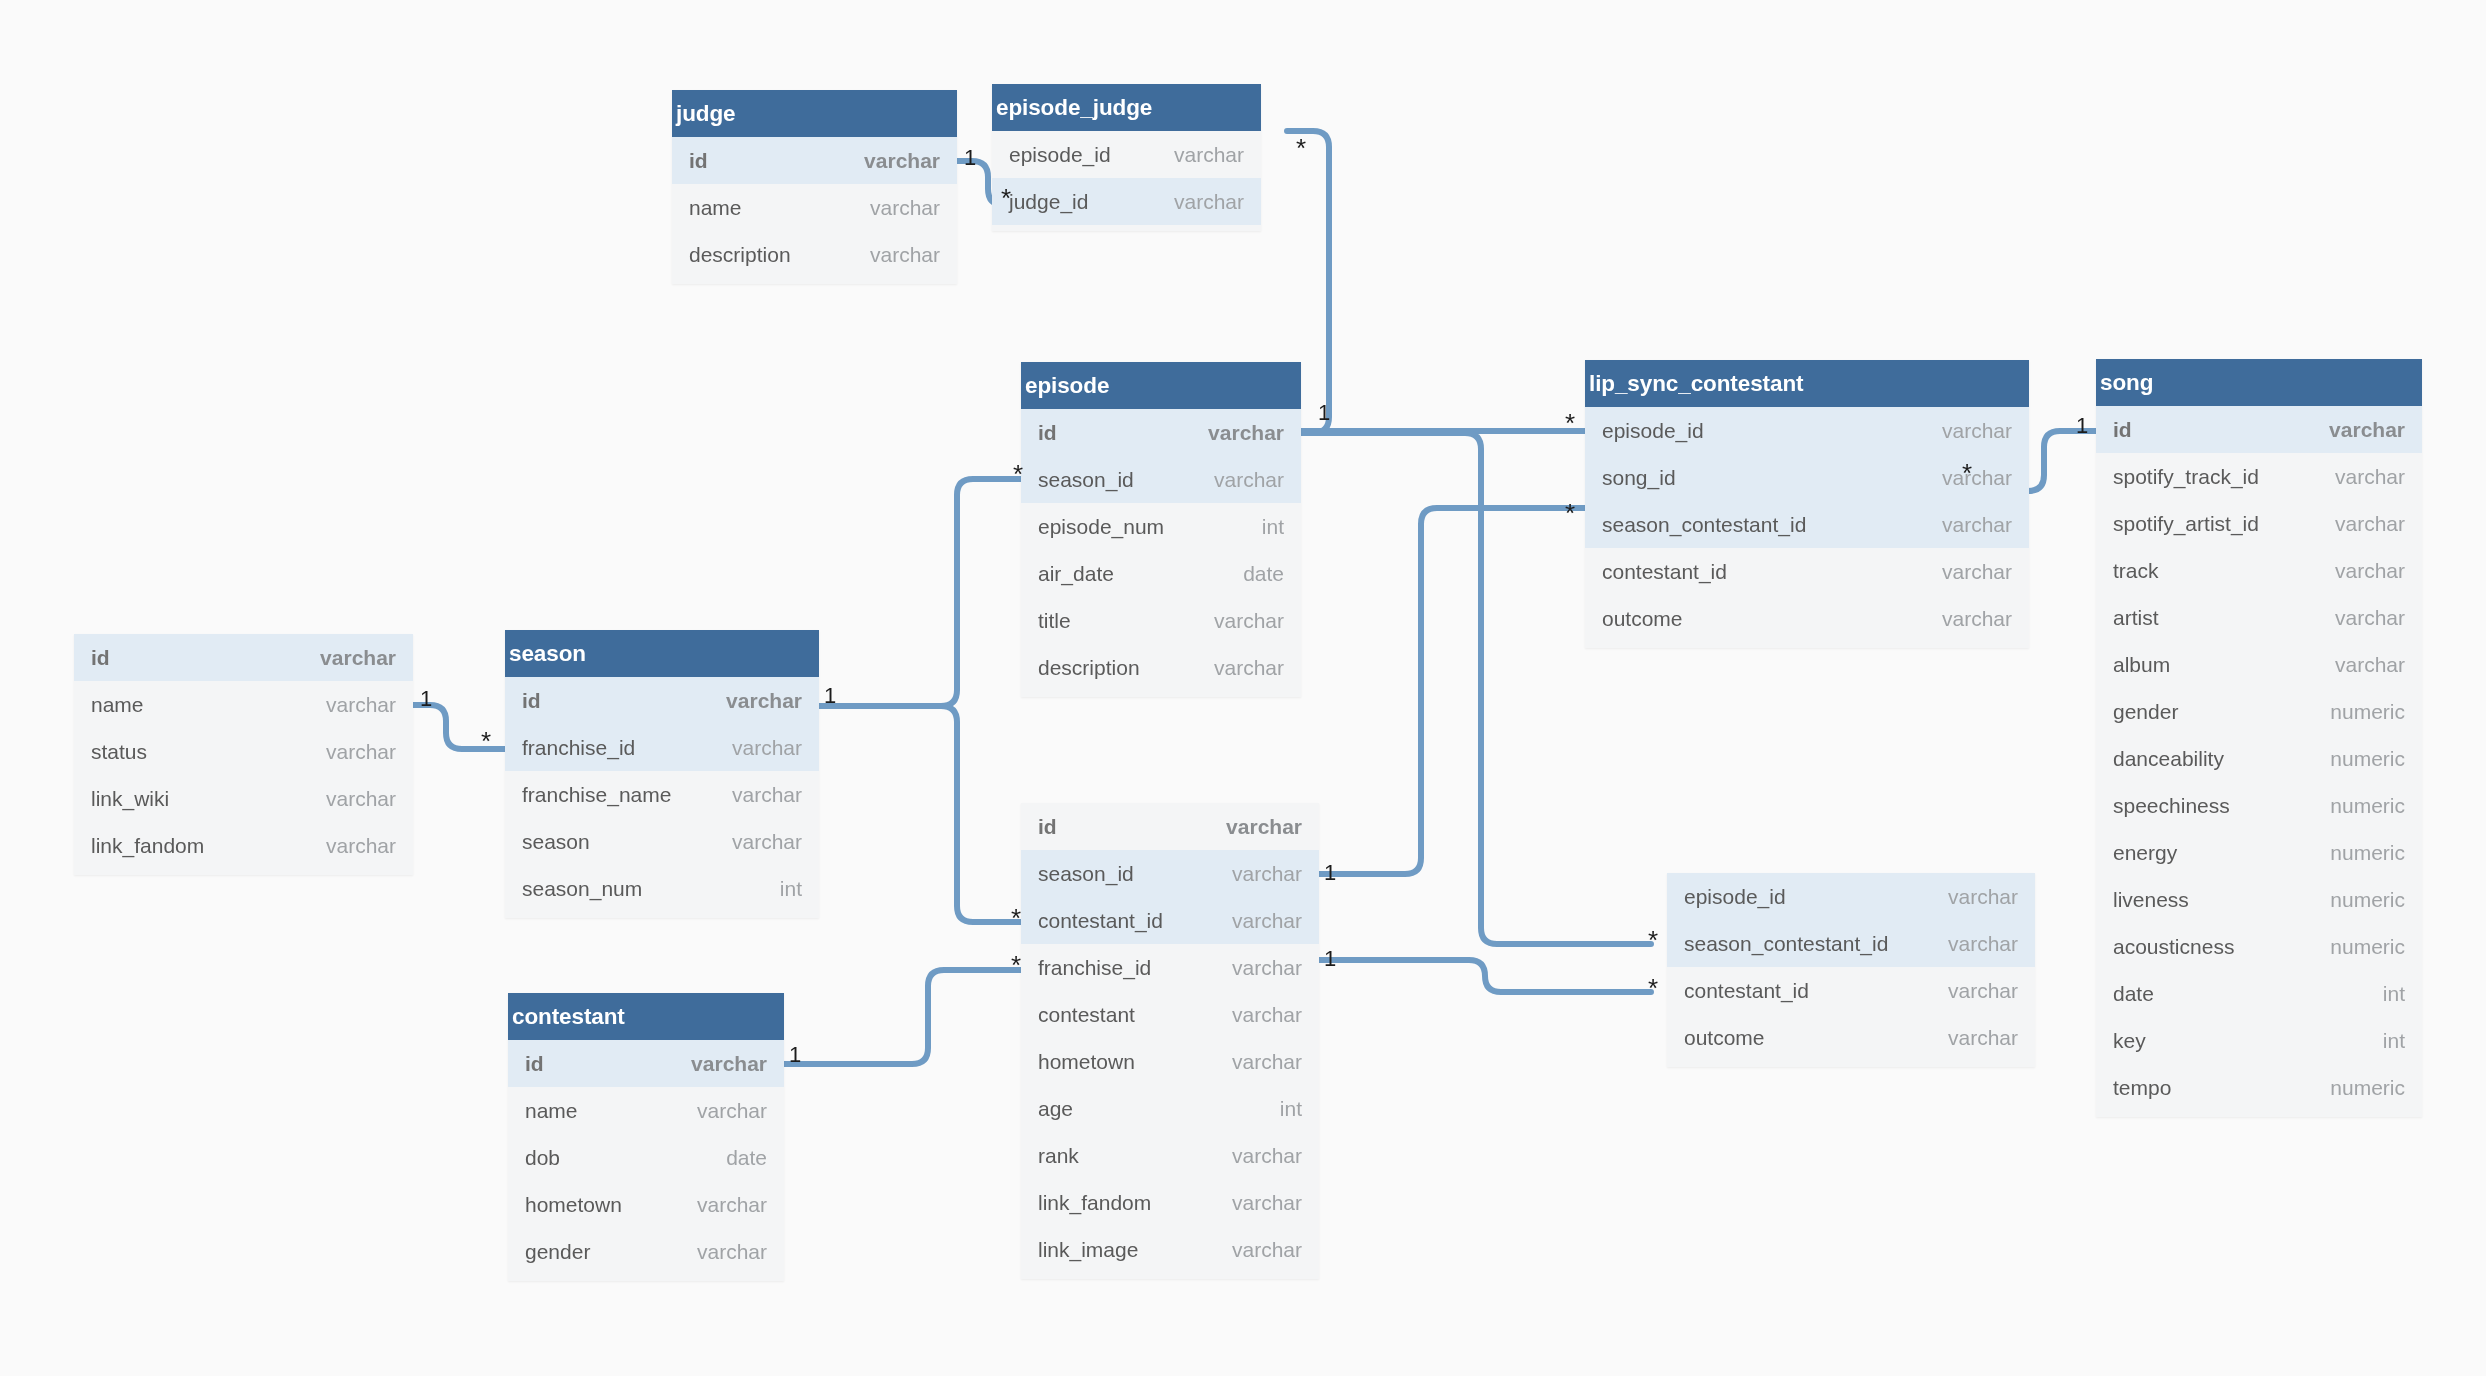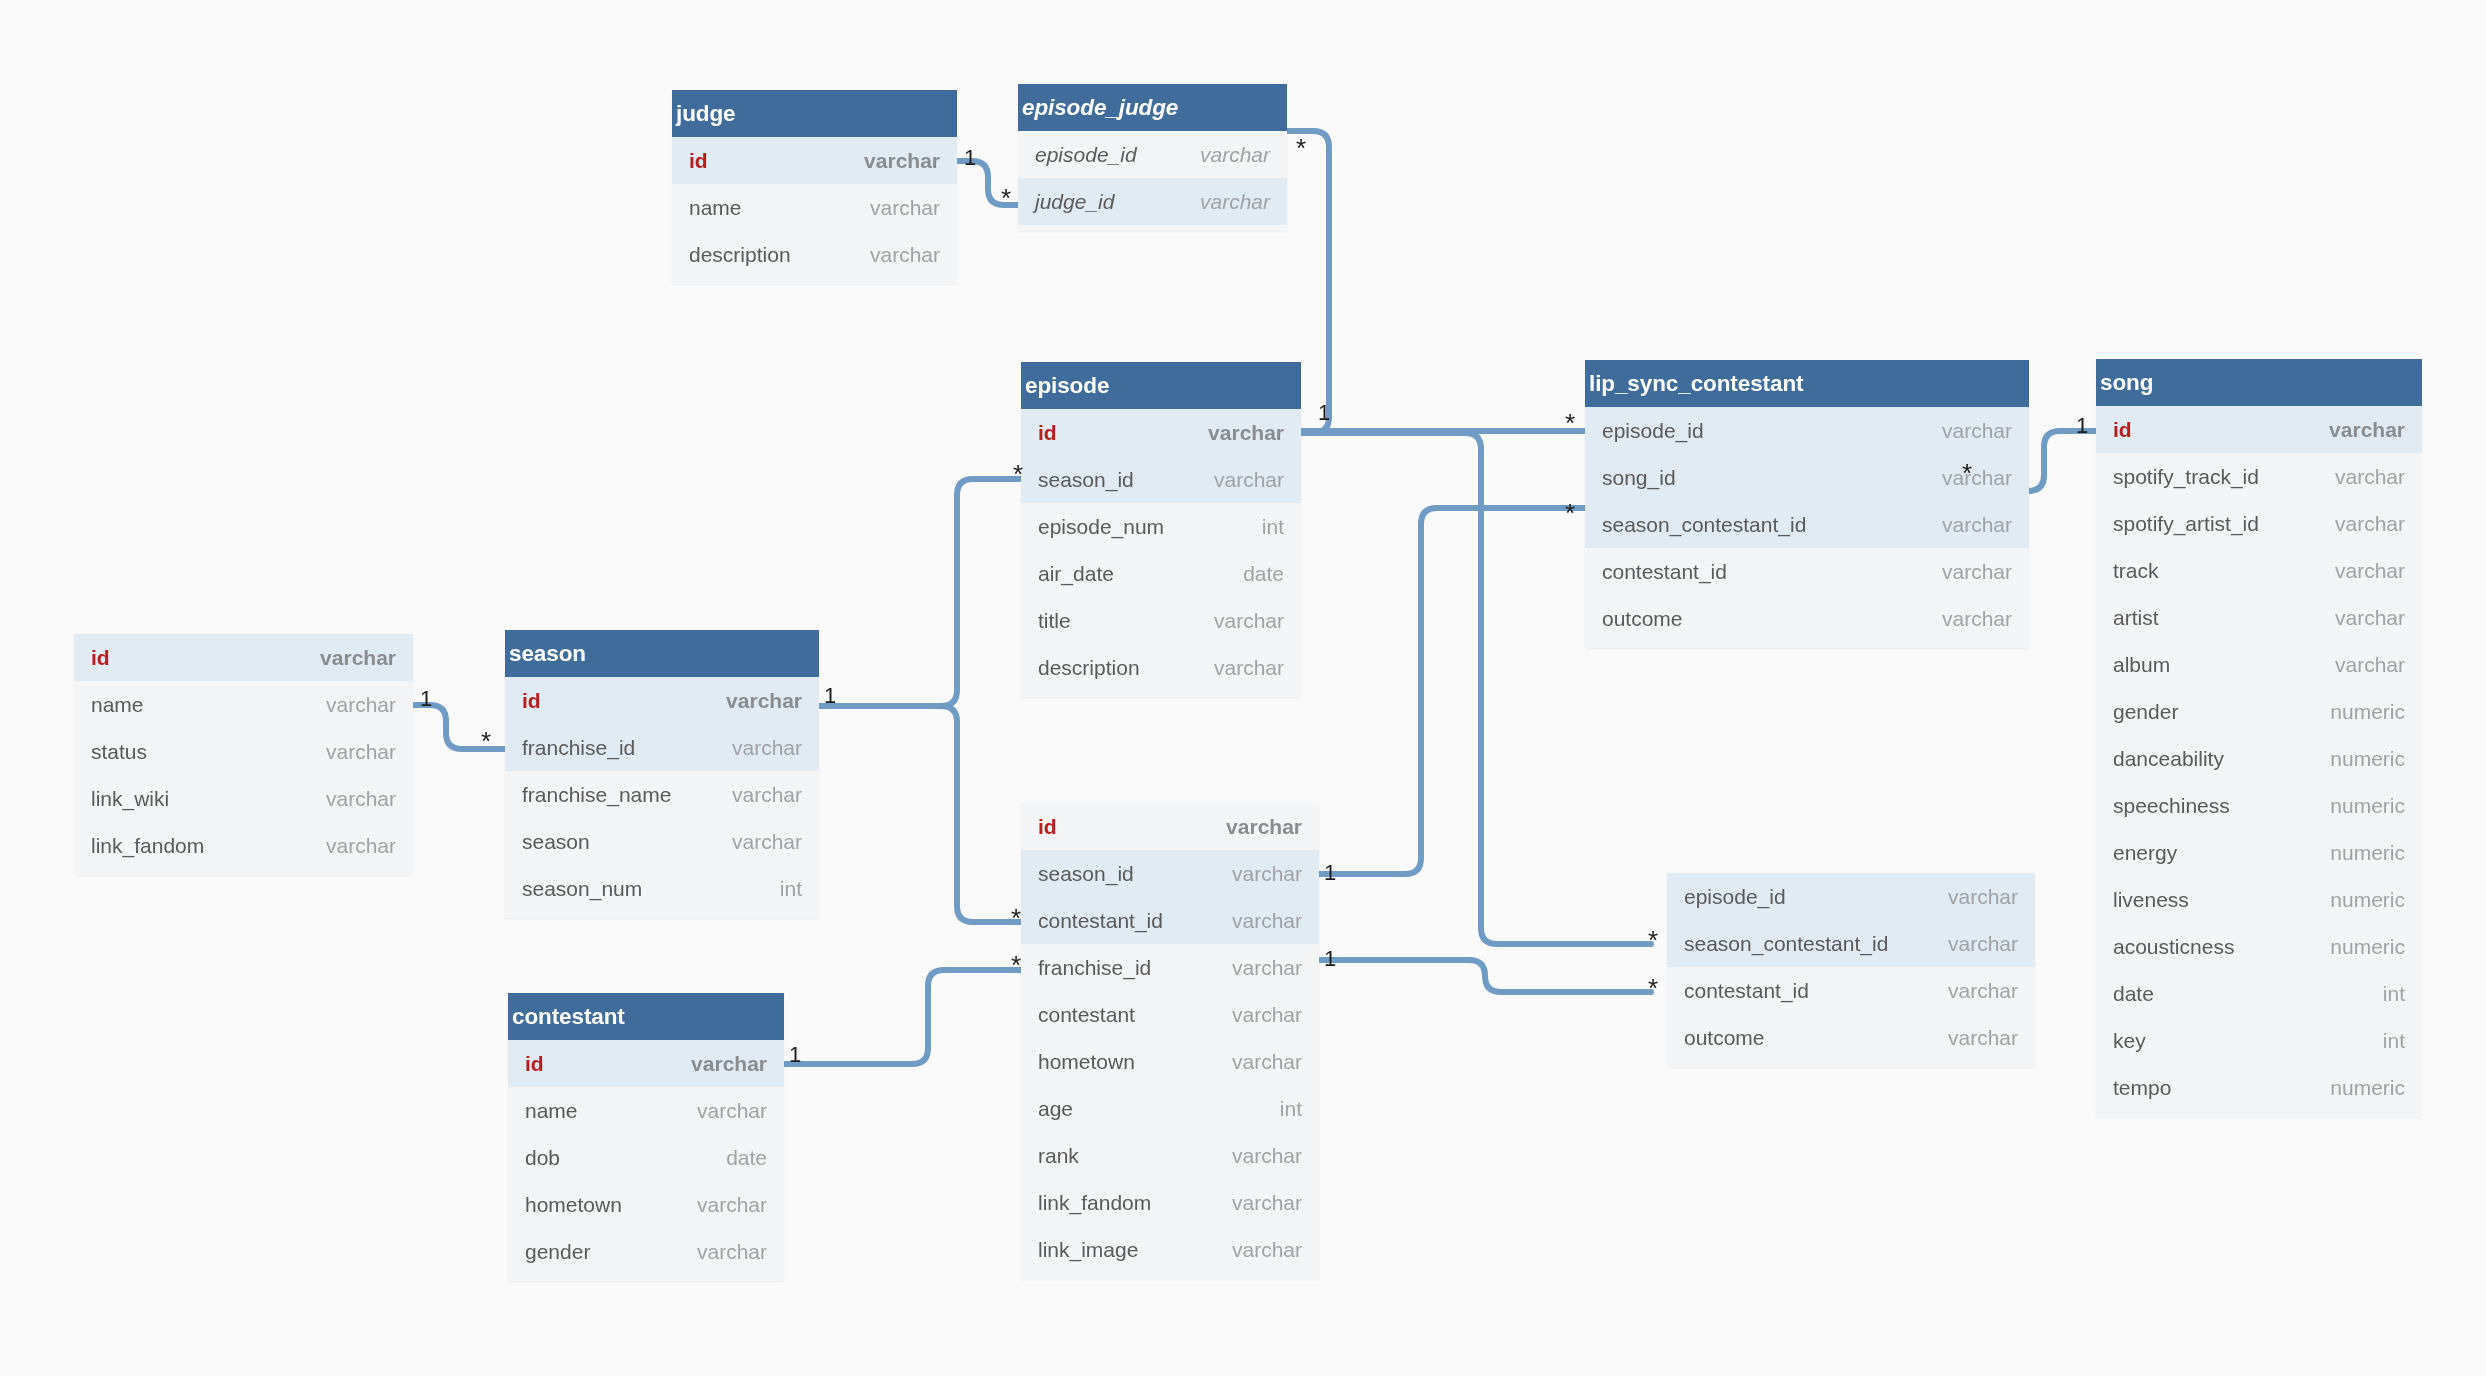--- a/index.html
+++ b/index.html
@@ -59,21 +59,21 @@
     font-size: 21px;
     color: #5a5a5a;
     white-space: nowrap;
   }
   .row .ctype {
     font-size: 21px;
     color: #a0a3a6;
     white-space: nowrap;
     margin-left: 24px;
   }
-  .row.pk .cname { color: #b91c1c; font-weight: bold; }
+  .row.pk .cname { color: #737373; font-weight: bold; }
   .row.pk .ctype { color: #8a8d90; font-weight: bold; }
   .card {
     position: absolute;
     font-size: 22px;
     color: #1c1c1c;
     font-family: "Liberation Sans", sans-serif;
     line-height: 1;
     white-space: nowrap;
   }
   .card.star { font-size: 26px; }
@@ -120,21 +120,21 @@
         <div class="row">
           <span class="cname">name</span>
           <span class="ctype">varchar</span>
         </div>
         <div class="row">
           <span class="cname">description</span>
           <span class="ctype">varchar</span>
         </div>
       </div>
     </div>
-    <div class="entity" style="left: 1018px; top: 84px; width: 269px; font-style: italic;">
+    <div class="entity" style="left: 992px; top: 84px; width: 269px;">
       <div class="ehead">episode_judge</div>
       <div class="ebody">
         <div class="row">
           <span class="cname">episode_id</span>
           <span class="ctype">varchar</span>
         </div>
         <div class="row key">
           <span class="cname">judge_id</span>
           <span class="ctype">varchar</span>
         </div>

